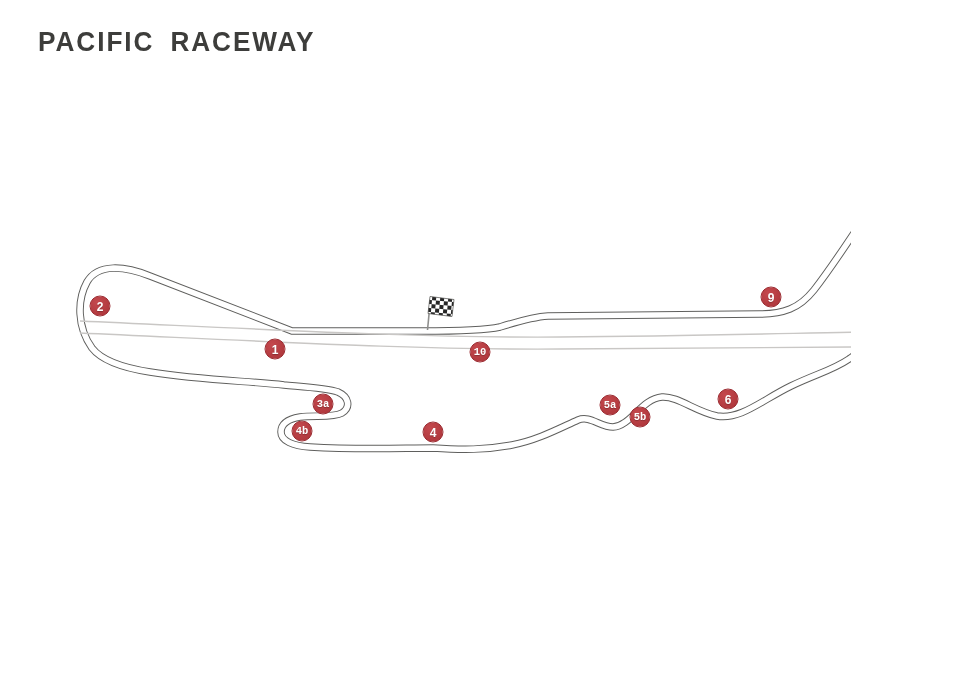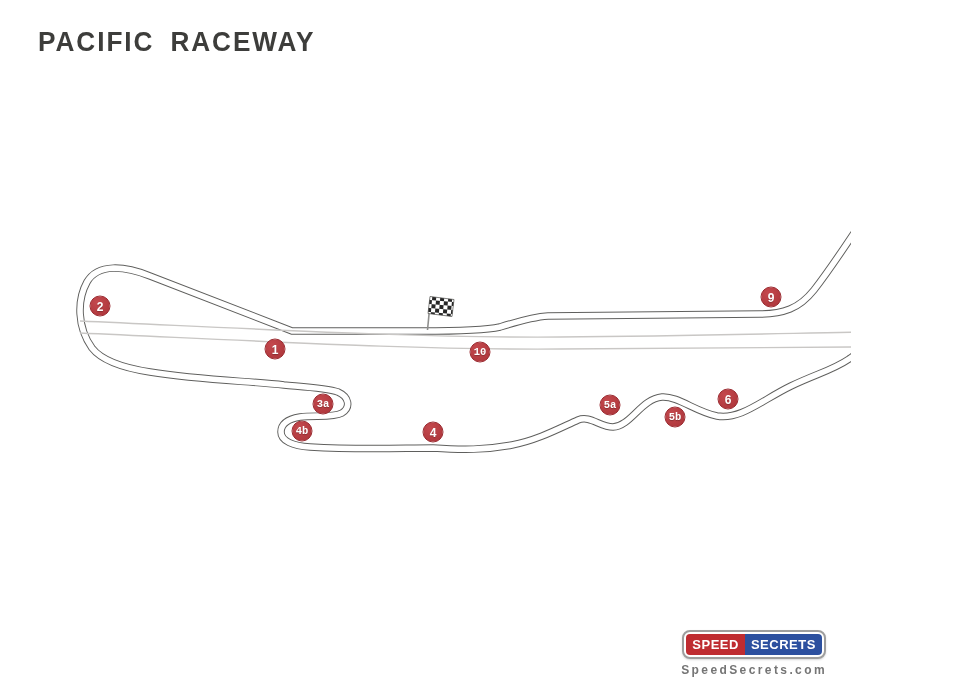--- a/index.html
+++ b/index.html
@@ -172,31 +172,22 @@
     </g>
   </svg>
 
   <div>
       <div class="marker" style="left: 275px; top: 349px; background: radial-gradient(circle at 35% 30%, rgb(196, 73, 78), rgb(170, 51, 56)); border-color: rgb(156, 45, 51); color: rgb(255, 255, 255);">1</div>
       <div class="marker" style="left: 100px; top: 306px; background: radial-gradient(circle at 35% 30%, rgb(196, 73, 78), rgb(170, 51, 56)); border-color: rgb(156, 45, 51); color: rgb(255, 255, 255);">2</div>
       <div class="marker small" style="left: 323px; top: 404px; background: radial-gradient(circle at 35% 30%, rgb(196, 73, 78), rgb(170, 51, 56)); border-color: rgb(156, 45, 51); color: rgb(255, 255, 255);">3a</div>
       <div class="marker small" style="left: 302px; top: 431px; background: radial-gradient(circle at 35% 30%, rgb(196, 73, 78), rgb(170, 51, 56)); border-color: rgb(156, 45, 51); color: rgb(255, 255, 255);">4b</div>
       <div class="marker" style="left: 433px; top: 432px; background: radial-gradient(circle at 35% 30%, rgb(196, 73, 78), rgb(170, 51, 56)); border-color: rgb(156, 45, 51); color: rgb(255, 255, 255);">4</div>
       <div class="marker small" style="left: 610px; top: 405px; background: radial-gradient(circle at 35% 30%, rgb(196, 73, 78), rgb(170, 51, 56)); border-color: rgb(156, 45, 51); color: rgb(255, 255, 255); text-align: right;">5a</div>
-      <div class="marker small" style="left: 675px; top: 417px; background: radial-gradient(circle at 35% 30%, rgb(196, 73, 78), rgb(170, 51, 56)); border-color: rgb(156, 45, 51); color: rgb(255, 255, 255);">5b</div>
+      <div class="marker small" style="left: 640px; top: 417px; background: radial-gradient(circle at 35% 30%, rgb(196, 73, 78), rgb(170, 51, 56)); border-color: rgb(156, 45, 51); color: rgb(255, 255, 255);">5b</div>
       <div class="marker" style="left: 728px; top: 399px; background: radial-gradient(circle at 35% 30%, rgb(196, 73, 78), rgb(170, 51, 56)); border-color: rgb(156, 45, 51); color: rgb(255, 255, 255);">6</div>
       <div class="marker" style="left: 878px; top: 366px; background: radial-gradient(circle at 35% 30%, rgb(196, 73, 78), rgb(170, 51, 56)); border-color: rgb(156, 45, 51); color: rgb(255, 255, 255);">7</div>
       <div class="marker" style="left: 885px; top: 239px; background: radial-gradient(circle at 35% 30%, rgb(196, 73, 78), rgb(170, 51, 56)); border-color: rgb(156, 45, 51); color: rgb(255, 255, 255);">8</div>
       <div class="marker" style="left: 771px; top: 297px; background: radial-gradient(circle at 35% 30%, rgb(196, 73, 78), rgb(170, 51, 56)); border-color: rgb(156, 45, 51); color: rgb(255, 255, 255);">9</div>
       <div class="marker small" style="left: 480px; top: 352px; background: radial-gradient(circle at 35% 30%, rgb(196, 73, 78), rgb(170, 51, 56)); border-color: rgb(156, 45, 51); color: rgb(255, 255, 255);">10</div>
     </div>
 
-  <div class="logo">
-    <div class="badge">
-      <div class="badge-inner">
-        <span class="badge-seg speed" style="background: rgb(191, 44, 49);">SPEED</span>
-        <span class="badge-seg secrets" style="background: rgb(44, 80, 159);">SECRETS</span>
-      </div>
-    </div>
-    <div class="website">SpeedSecrets.com</div>
-  </div>
 
 </div>
 
 </body></html>

